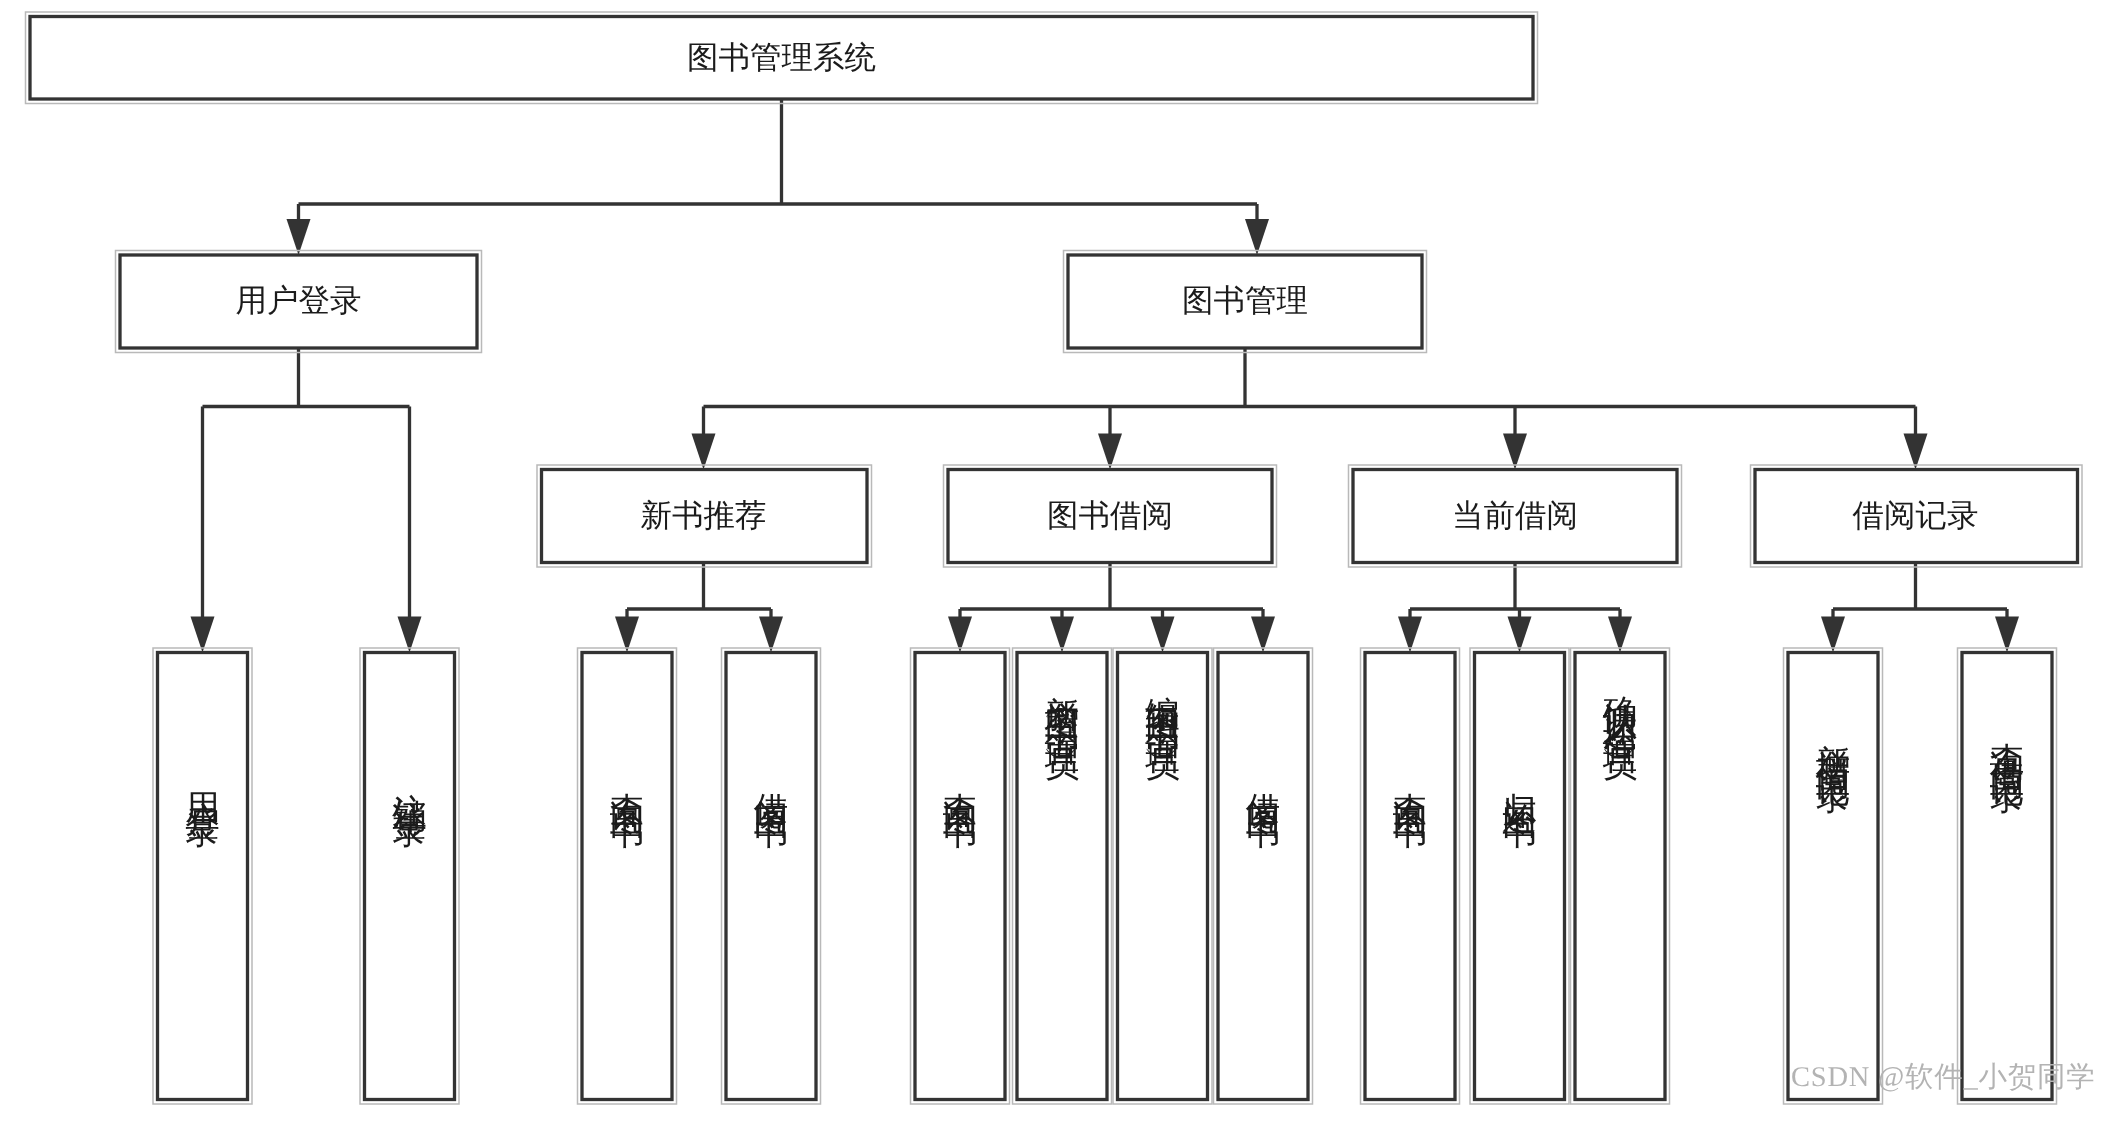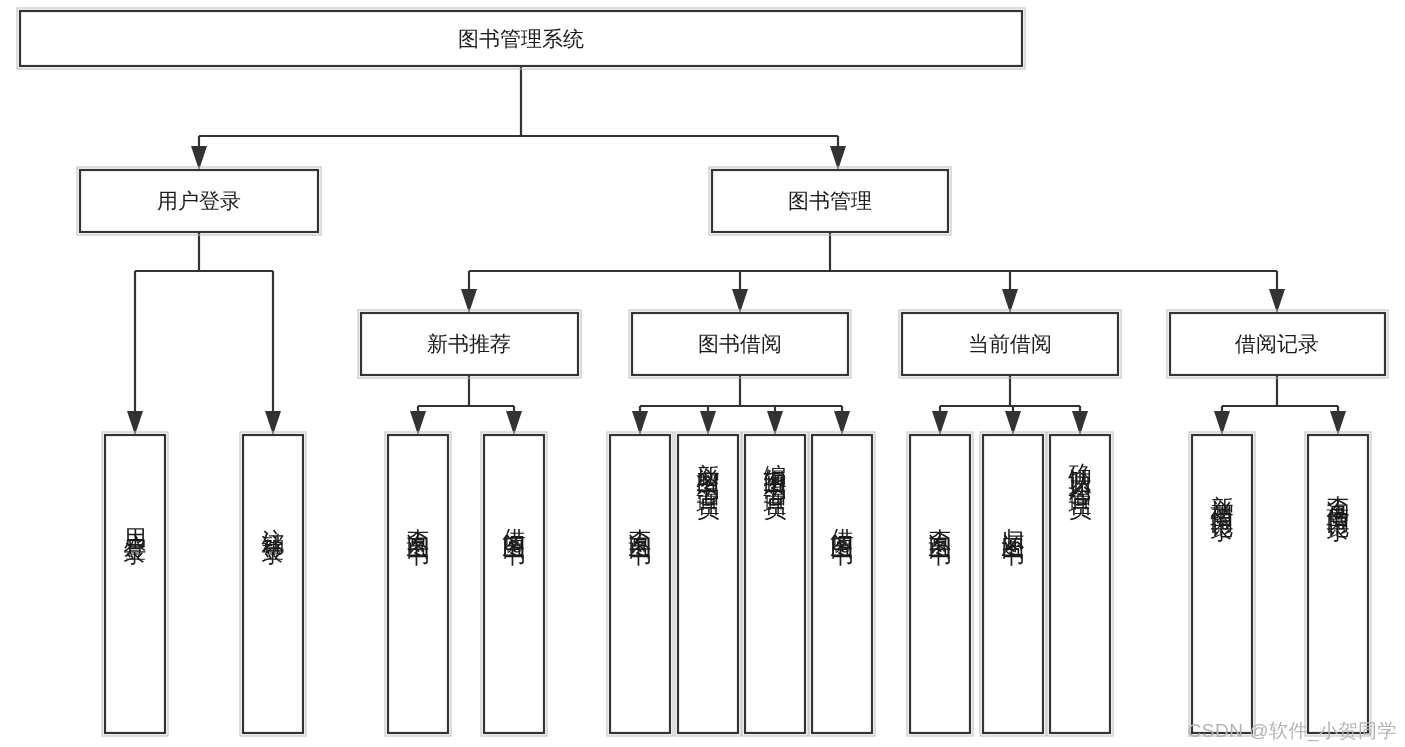--- a/index.html
+++ b/index.html
@@ -65,22 +65,22 @@
     font-family: "Liberation Sans", "DejaVu Sans", sans-serif;
     font-size: 23px;
     line-height: 1;
     letter-spacing: 5px;
     color: #1b1b1b;
     white-space: nowrap;
   }
   .watermark {
     position: absolute;
     right: 8px;
-    bottom: 3px;
-    font-family: Liberation Sans, sans-serif;
+    bottom: 16px;
+    font-family: Liberation Serif, serif;
     font-size: 19px;
     color: #b3b3b3;
     letter-spacing: 0.5px;
     white-space: nowrap;
   }
 </style>
 </head>
 <body>
 
 <div id="diagram-root">

